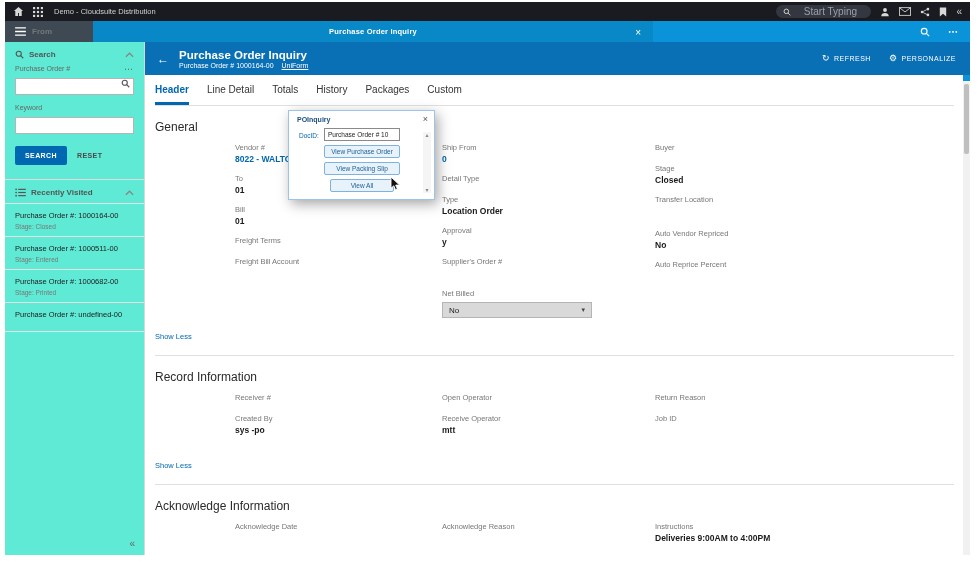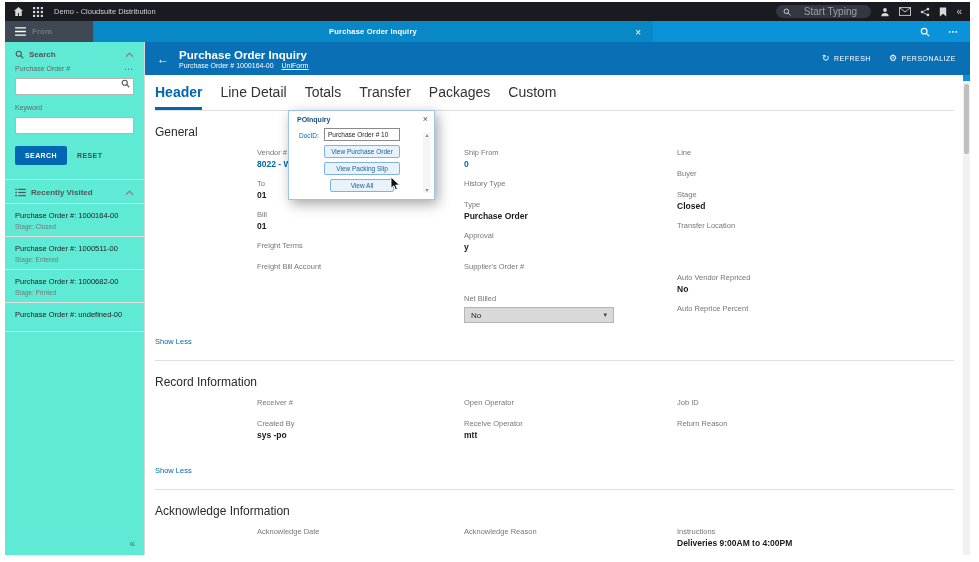--- a/index.html
+++ b/index.html
@@ -60,33 +60,33 @@
   .ph-titles { display:flex; flex-direction:column; gap:1px; }
   .ph-title { font-size:11.5px; font-weight:600; }
   .ph-sub { font-size:7px; display:flex; gap:8px; align-items:center; }
   .ph-link { text-decoration:underline; cursor:pointer; color:#fff; }
   .ph-spacer { flex:1; }
   .ph-action { display:flex; align-items:center; gap:4px; font-size:7px; letter-spacing:0.5px; cursor:pointer; margin-left:18px; }
   .ph-action .glyph { font-size:9px; line-height:1; }
 
   .content { flex:1; padding:0 16px 0 10px; overflow:hidden; position:relative; }
   .tabs { display:flex; gap:18px; border-bottom:1px solid #e0e0e0; padding-top:9px; }
-  .tab { font-size:14px; color:#333; padding-bottom:7px; cursor:pointer; border-bottom:3px solid transparent; }
+  .tab { font-size:10px; color:#333; padding-bottom:7px; cursor:pointer; border-bottom:3px solid transparent; }
   .tab.active { color:#0067b0; font-weight:bold; border-bottom-color:#0067b0; }
 
   .section-title { font-size:12px; font-weight:400; color:#2a2a2a; margin:14px 0 8px; }
   .grid { display:flex; margin-left:80px; }
-  .col1 { width:207px; flex:none;margin-left:22px; }
+  .col1 { width:207px; flex:none; }
   .col2 { width:213px; flex:none; }
   .col3 { flex:1; }
   .field { margin-bottom:7px; }
   .lbl { font-size:7.5px; color:#777; line-height:11px; }
   .val { font-size:8.5px; font-weight:bold; color:#1a1a1a; line-height:13px; min-height:3px; }
   .val-link { color:#0067b0; }
-  .gap-lg { margin-top:38px; }
+  .gap-lg { margin-top:20px; }
   .gap-md { margin-top:18px; }
   .fake-select { width:150px; height:16px; background:#d9d9d9; border:1px solid #b5b5b5; display:flex; align-items:center; justify-content:space-between; padding:0 6px; font-size:8px; color:#222; margin-top:3px; cursor:pointer; }
   .fake-select .caret { font-size:7px; color:#444; }
   .show-less { display:inline-block; font-size:7.5px; color:#0067b0; margin-top:4px; cursor:pointer; text-decoration:none; }
   .hdiv { border:none; border-top:1px solid #e0e0e0; margin:12px 0 0; }
 
   
   .v-scrollbar { position:absolute; right:0; top:33px; bottom:0; width:7px; background:#f1f1f1; }
   .v-scroll-top { position:absolute; top:0; left:0; right:0; height:6px; background:#0a93d8; }
   .v-thumb { position:absolute; top:9px; left:1px; width:5px; height:70px; background:#bfbfbf; border-radius:2px; cursor:pointer; }
@@ -301,21 +301,21 @@
             <span class="glyph">⚙</span>
             <span>PERSONALIZE</span>
           </div>
         </div>
 
         <div class="content">
           <div class="tabs">
             <span class="tab active">Header</span>
             <span class="tab">Line Detail</span>
             <span class="tab">Totals</span>
-            <span class="tab">Transfer</span>
+            <span class="tab">History</span>
             <span class="tab">Packages</span>
             <span class="tab">Custom</span>
           </div>
 
           
           <div class="section-title">General</div>
           <div class="grid">
             <div class="col1">
               <div class="field">
                 <div class="lbl">Vendor #</div>
@@ -337,49 +337,45 @@
                 <div class="lbl">Freight Bill Account</div>
                 <div class="val"></div>
               </div>
             </div>
             <div class="col2">
               <div class="field">
                 <div class="lbl">Ship From</div>
                 <div class="val val-link">0</div>
               </div>
               <div class="field">
-                <div class="lbl">History Type</div>
+                <div class="lbl">Detail Type</div>
                 <div class="val"></div>
               </div>
               <div class="field">
                 <div class="lbl">Type</div>
-                <div class="val">Purchase Order</div>
+                <div class="val">Location Order</div>
               </div>
               <div class="field">
                 <div class="lbl">Approval</div>
                 <div class="val">y</div>
               </div>
               <div class="field">
                 <div class="lbl">Supplier's Order #</div>
                 <div class="val"></div>
               </div>
               <div class="field gap-md">
                 <div class="lbl">Net Billed</div>
                 <div class="fake-select">
                   <span>No</span>
                   <span class="caret">▾</span>
                 </div>
               </div>
             </div>
             <div class="col3">
               <div class="field">
-                <div class="lbl">Line</div>
-                <div class="val"></div>
-              </div>
-              <div class="field">
                 <div class="lbl">Buyer</div>
                 <div class="val"></div>
               </div>
               <div class="field">
                 <div class="lbl">Stage</div>
                 <div class="val">Closed</div>
               </div>
               <div class="field">
                 <div class="lbl">Transfer Location</div>
                 <div class="val"></div>
@@ -417,25 +413,25 @@
                 <div class="lbl">Open Operator</div>
                 <div class="val"></div>
               </div>
               <div class="field">
                 <div class="lbl">Receive Operator</div>
                 <div class="val">mtt</div>
               </div>
             </div>
             <div class="col3">
               <div class="field">
+                <div class="lbl">Return Reason</div>
+                <div class="val"></div>
+              </div>
+              <div class="field">
                 <div class="lbl">Job ID</div>
-                <div class="val"></div>
-              </div>
-              <div class="field">
-                <div class="lbl">Return Reason</div>
                 <div class="val"></div>
               </div>
             </div>
           </div>
           <a class="show-less">Show Less</a>
           <hr class="hdiv">
 
           
           <div class="section-title">Acknowledge Information</div>
           <div class="grid">

